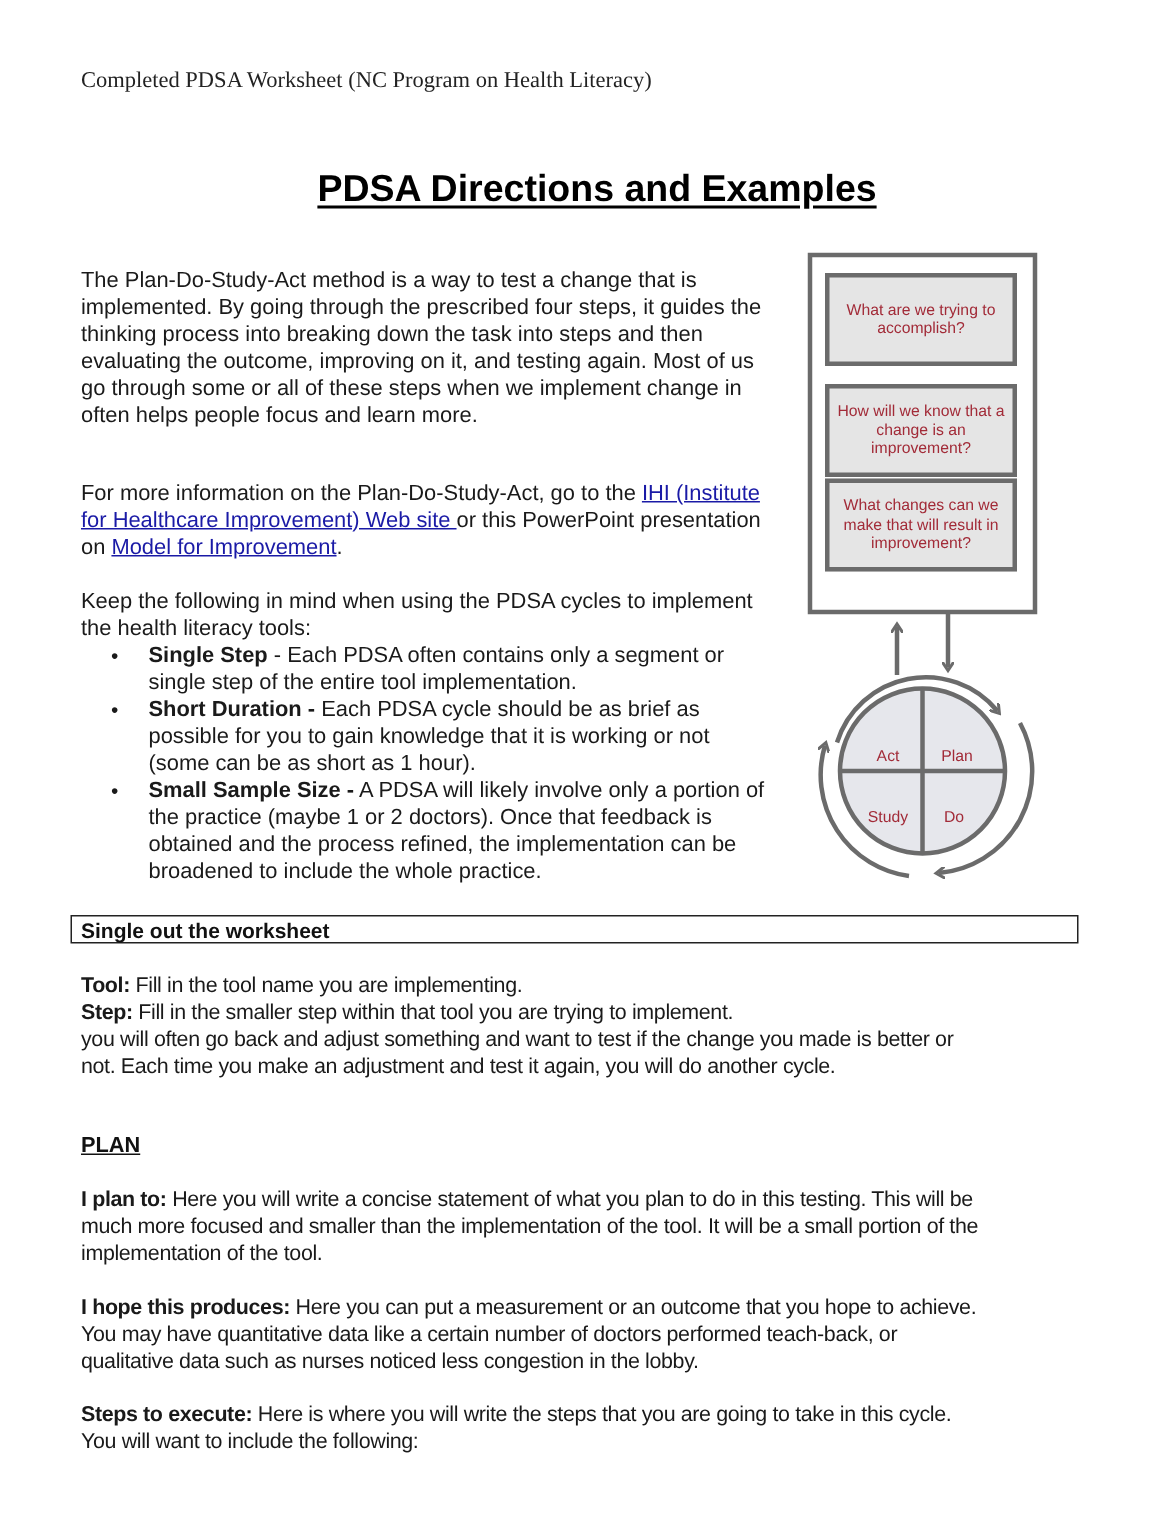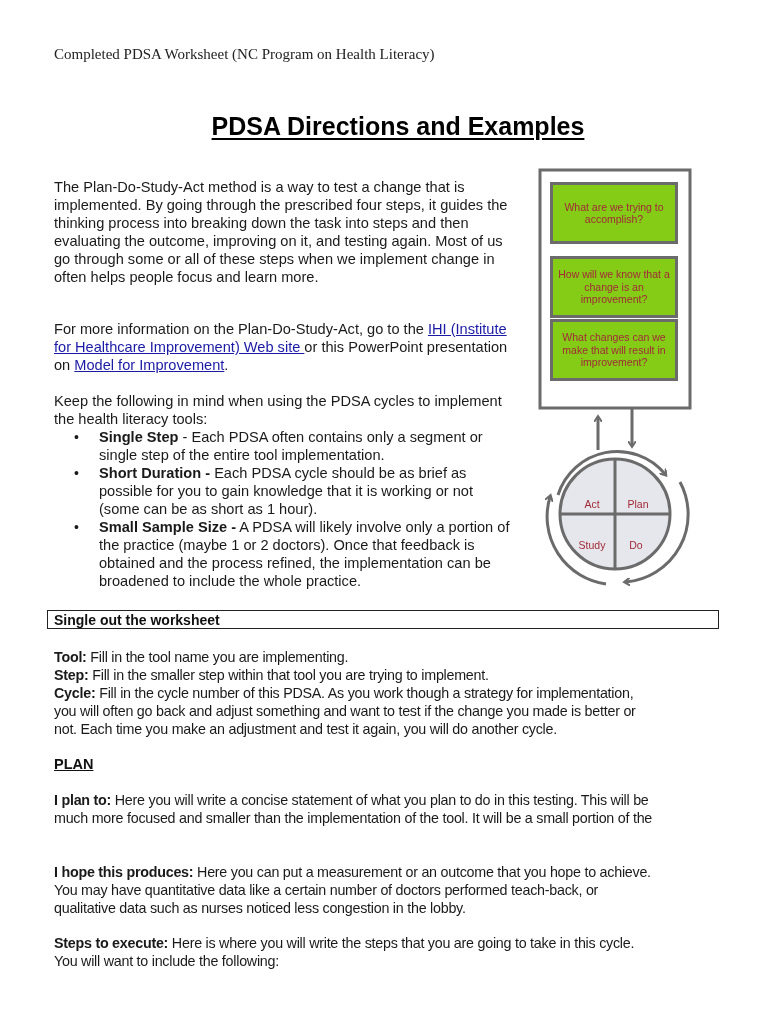--- a/index.html
+++ b/index.html
@@ -19,21 +19,21 @@
   .section-box { position: absolute; left: 47px; top: 610px; width: 672px; height: 19px; border: 1px solid #222; font-family: "Liberation Sans", sans-serif; font-weight: bold; font-size: 14px; line-height: 19px; padding-left: 6px; box-sizing: border-box; }
   .narrow { font-family: "Liberation Sans", sans-serif; font-size: 14.3px; line-height: 18px; color: #1a1a1a; letter-spacing: -0.25px; }
   .fill-block { position: absolute; left: 54px; top: 648px; width: 680px; }
   .plan-heading { position: absolute; left: 54px; top: 756px; font-family: "Liberation Sans", sans-serif; font-weight: bold; font-size: 14.5px; text-decoration: underline; }
   .plan-to { position: absolute; left: 54px; top: 791px; width: 680px; }
   .hope { position: absolute; left: 54px; top: 863px; width: 680px; }
   .steps { position: absolute; left: 54px; top: 934px; width: 680px; }
 
   .diagram { position: absolute; left: 530px; top: 160px; width: 200px; height: 450px; }
   .diagram svg { position: absolute; left: 0; top: 0; }
-  .qbox { position: absolute; left: 20px; width: 128px; height: 62px; background: #84cc16; border: 3px solid #6b6b6b; box-sizing: border-box; display: flex; align-items: center; justify-content: center; text-align: center; font-family: "Liberation Sans", sans-serif; font-size: 10.5px; line-height: 12.5px; color: #a22b38; padding: 0 4px; }
+  .qbox { position: absolute; left: 20px; width: 128px; height: 62px; background: #e5e5e5; border: 3px solid #6b6b6b; box-sizing: border-box; display: flex; align-items: center; justify-content: center; text-align: center; font-family: "Liberation Sans", sans-serif; font-size: 10.5px; line-height: 12.5px; color: #a22b38; padding: 0 4px; }
   .quad-label { position: absolute; font-family: "Liberation Sans", sans-serif; font-size: 10.5px; color: #a22b38; transform: translate(-50%, -50%); }
 </style>
 </head>
 <body>
 
 <div class="header-note">Completed PDSA Worksheet (NC Program on Health Literacy)</div>
 
 <div class="title">PDSA Directions and Examples</div>
 
 <div class="intro body-text">
@@ -106,30 +106,30 @@
   <div class="quad-label" style="left:108px; top:344px;">Plan</div>
   <div class="quad-label" style="left:62px; top:385px;">Study</div>
   <div class="quad-label" style="left:106px; top:385px;">Do</div>
 </div>
 
 <div class="section-box">Single out the worksheet</div>
 
 <div class="fill-block narrow">
   <div><b>Tool:</b><span> Fill in the tool name you are implementing.</span></div>
   <div><b>Step:</b><span> Fill in the smaller step within that tool you are trying to implement.</span></div>
-  <div><b>Cycle:</b><span> Fill in the cycle number of this PDSA.  As you work though a strategy for implementation,</span></div>
   <div>you will often go back and adjust something and want to test if the change you made is better or</div>
   <div>not.  Each time you make an adjustment and test it again, you will do another cycle.</div>
 </div>
 
 <div class="plan-heading">PLAN</div>
 
 <div class="plan-to narrow">
   <div><b>I plan to:</b><span> Here you will write a concise statement of what you plan to do in this testing.  This will be</span></div>
   <div>much more focused and smaller than the implementation of the tool. It will be a small portion of the</div>
+  <div>implementation of the tool.</div>
 </div>
 
 <div class="hope narrow">
   <div><b>I hope this produces:</b><span> Here you can put a measurement or an outcome that you hope to achieve.</span></div>
   <div>You may have quantitative data like a certain number of doctors performed teach-back, or</div>
   <div>qualitative data such as nurses noticed less congestion in the lobby.</div>
 </div>
 
 <div class="steps narrow">
   <div><b>Steps to execute:</b><span> Here is where you will write the steps that you are going to take in this cycle.</span></div>

